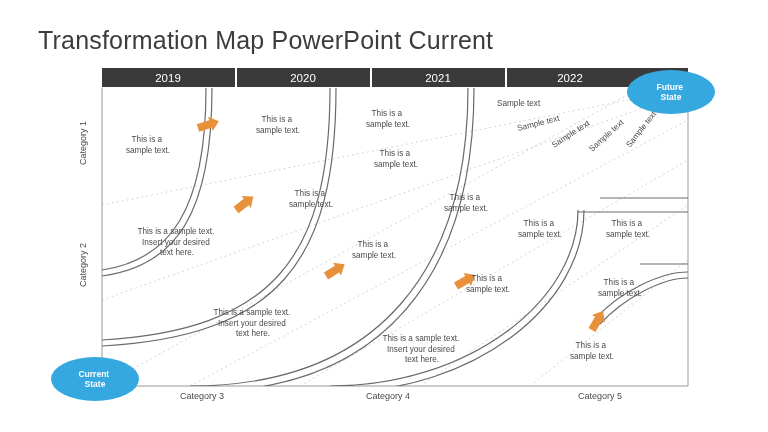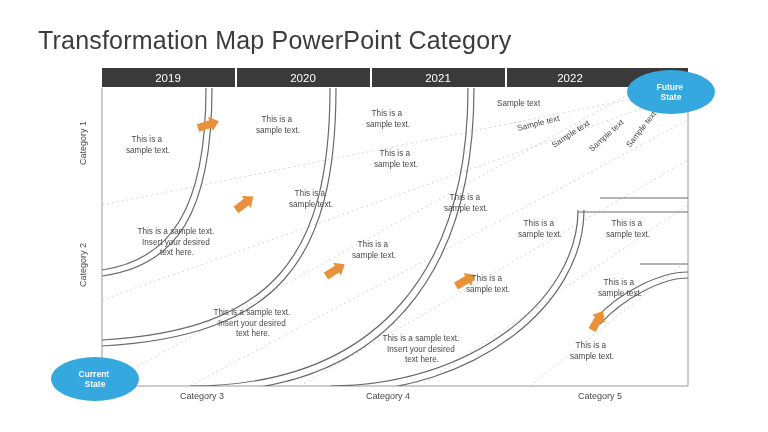--- a/index.html
+++ b/index.html
@@ -56,21 +56,21 @@
     font-size: 8.5px;
     fill: #ffffff;
     font-weight: bold;
   }
 </style>
 </head>
 <body>
 
 <div id="slide">
 
-  <div id="title">Transformation Map PowerPoint Category</div>
+  <div id="title">Transformation Map PowerPoint Current</div>
 
   <svg id="diagram" viewBox="0 0 768 432">
 
     <defs>
       <clipPath id="plotClip">
         <rect x="102" y="88" width="586" height="298"></rect>
       </clipPath>
       <marker id="arrowOrange" viewBox="0 0 10 10" refX="6" refY="5" markerWidth="5" markerHeight="5" orient="auto">
         <path d="M0,0 L10,5 L0,10 z" fill="#e8913a"></path>
       </marker>

